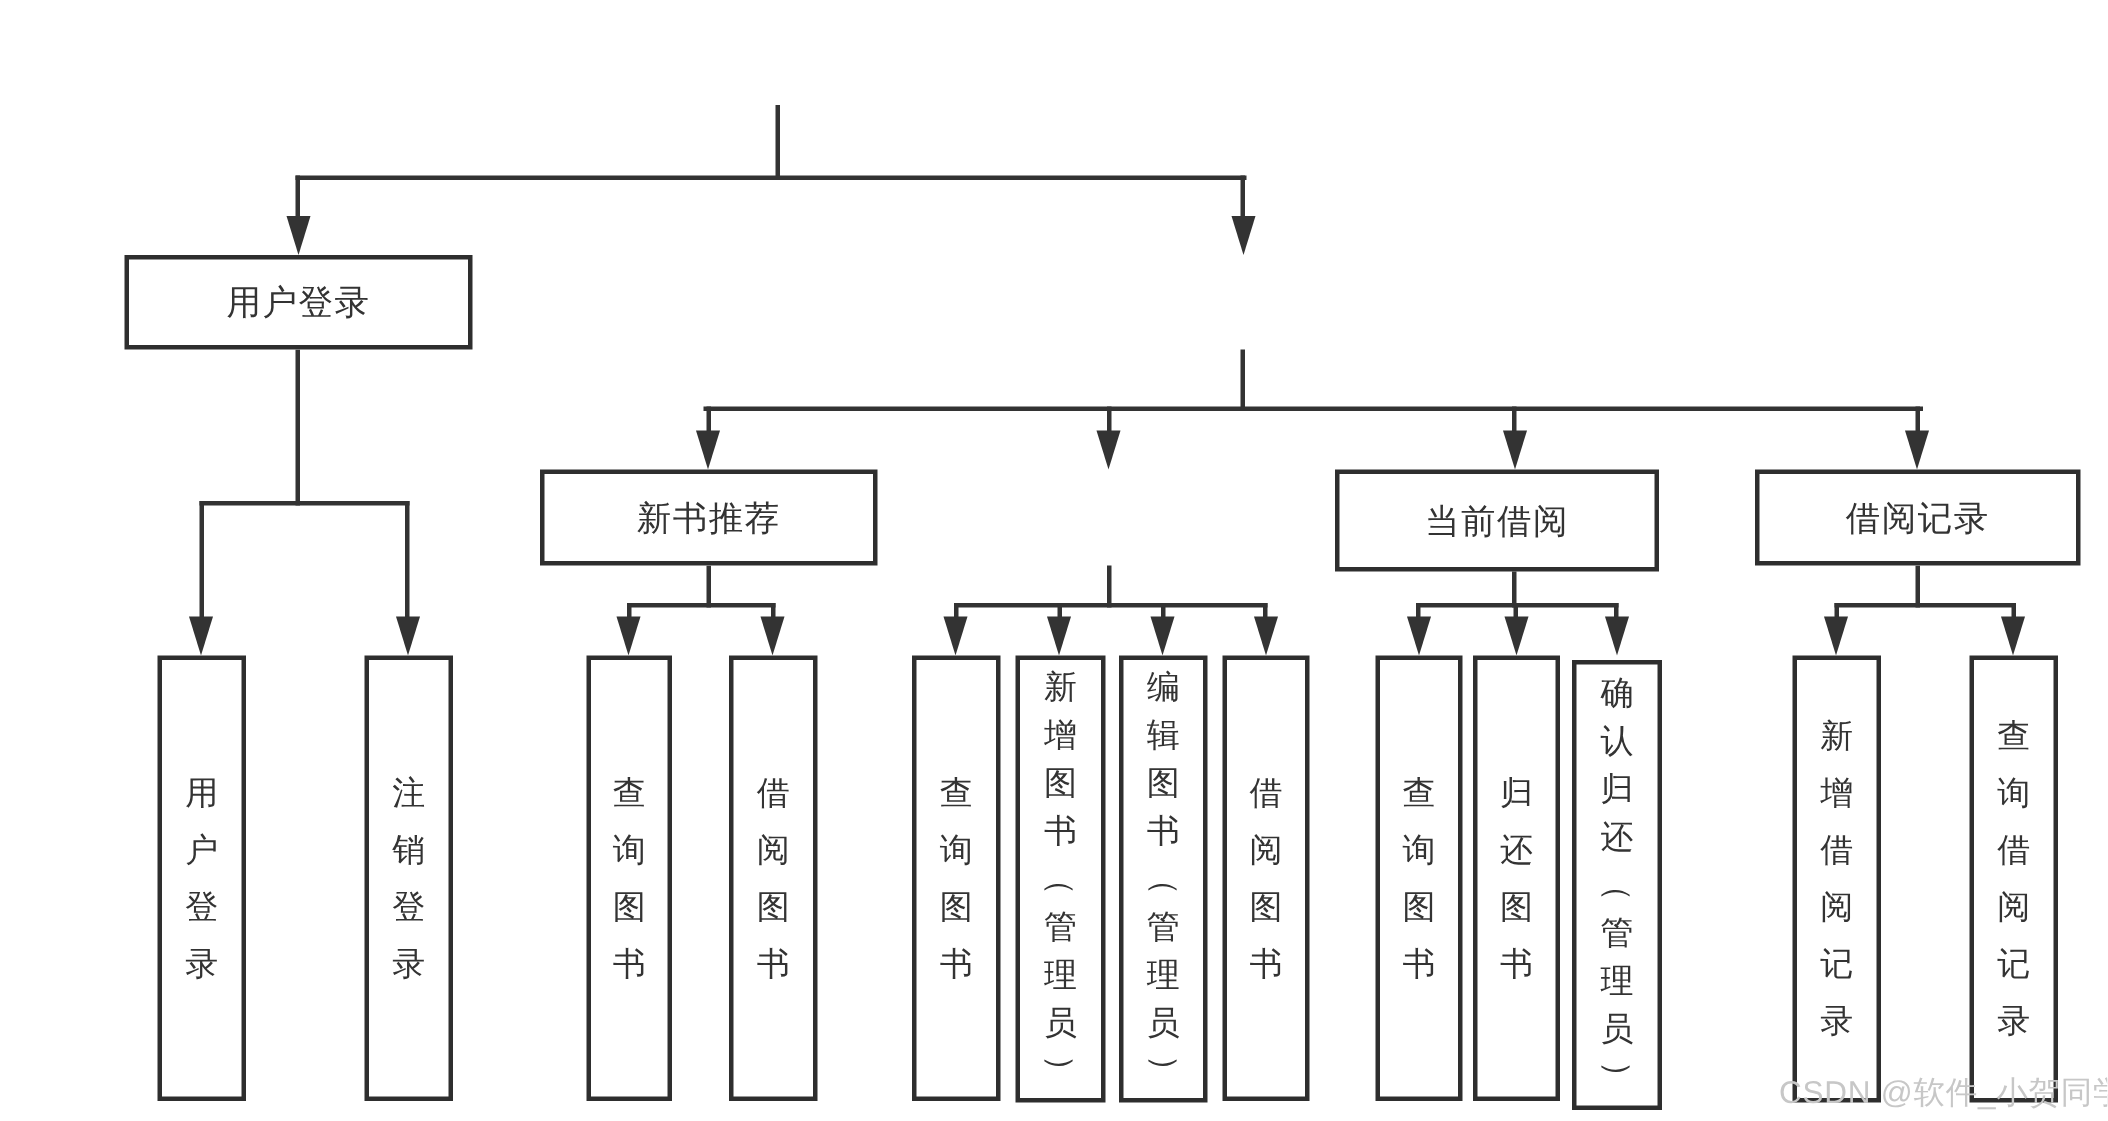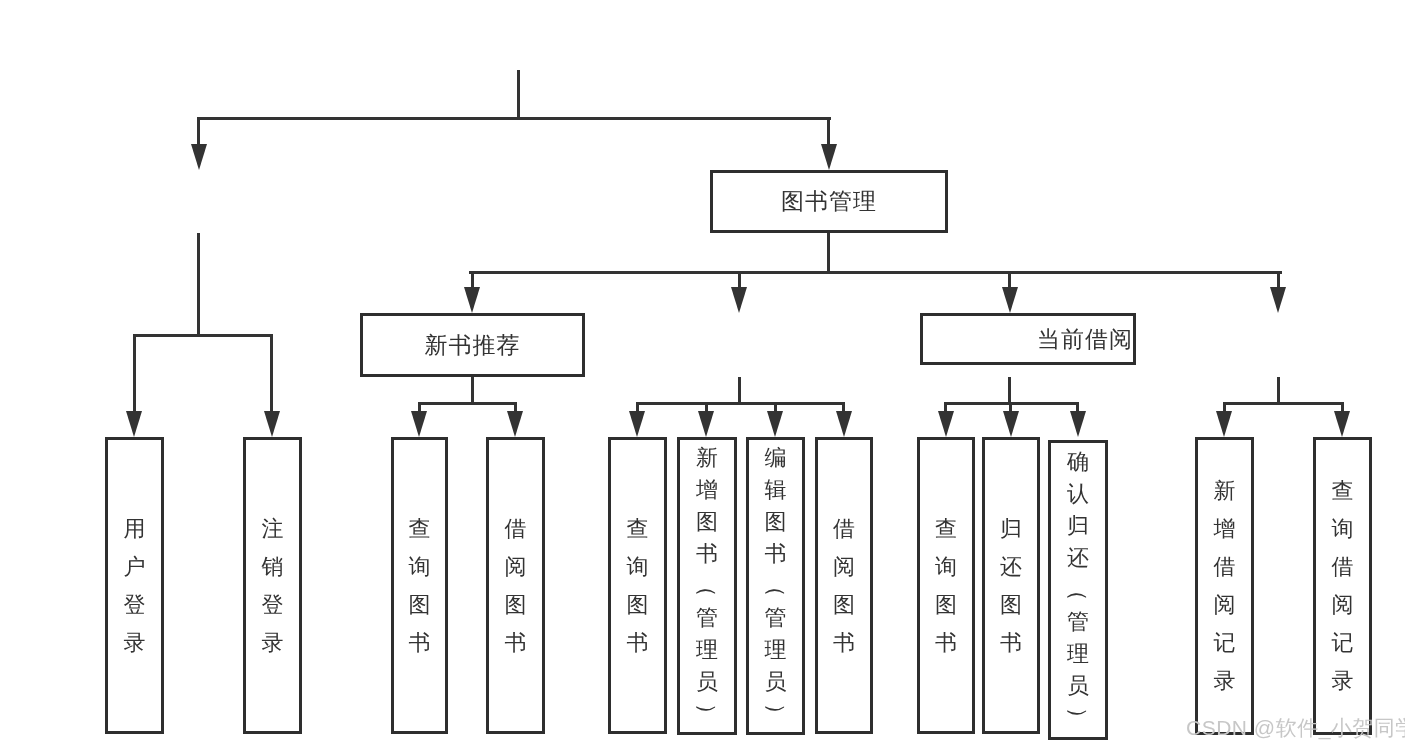--- a/index.html
+++ b/index.html
@@ -86,29 +86,32 @@
   <div class="arrow" style="left:1070px;top:411px;"></div>
 
   <div class="v" style="left:1277px;top:377px;height:28px;"></div>
   <div class="h" style="left:1223px;top:402px;width:121px;"></div>
   <div class="v" style="left:1223px;top:402px;height:13px;"></div>
   <div class="arrow" style="left:1216px;top:411px;"></div>
   <div class="v" style="left:1341px;top:402px;height:13px;"></div>
   <div class="arrow" style="left:1334px;top:411px;"></div>
 
 
-  <div class="box hbox" style="left:710px;top:170px;width:238px;height:63px;">
-    <span>图书管理</span>
+  <div class="box hbox" style="left:83px;top:170px;width:232px;height:63px;">
+    <span>用户登录</span>
   </div>
 
   <div class="box hbox" style="left:360px;top:313px;width:225px;height:64px;">
     <span>新书推荐</span>
   </div>
-  <div class="box hbox" style="left:920px;top:313px;width:216px;height:52px;justify-content:flex-end;">
+  <div class="box hbox" style="left:890px;top:313px;width:216px;height:68px;">
     <span>当前借阅</span>
+  </div>
+  <div class="box hbox" style="left:1170px;top:313px;width:217px;height:64px;">
+    <span>借阅记录</span>
   </div>
 
   <div class="box vbox" style="left:105px;top:437px;width:59px;height:297px;">
     <span class="vtext">
         <span class="vchar" style="line-height: 38px;">用</span>
         <span class="vchar" style="line-height: 38px;">户</span>
         <span class="vchar" style="line-height: 38px;">登</span>
         <span class="vchar" style="line-height: 38px;">录</span>
       </span>
   </div>

